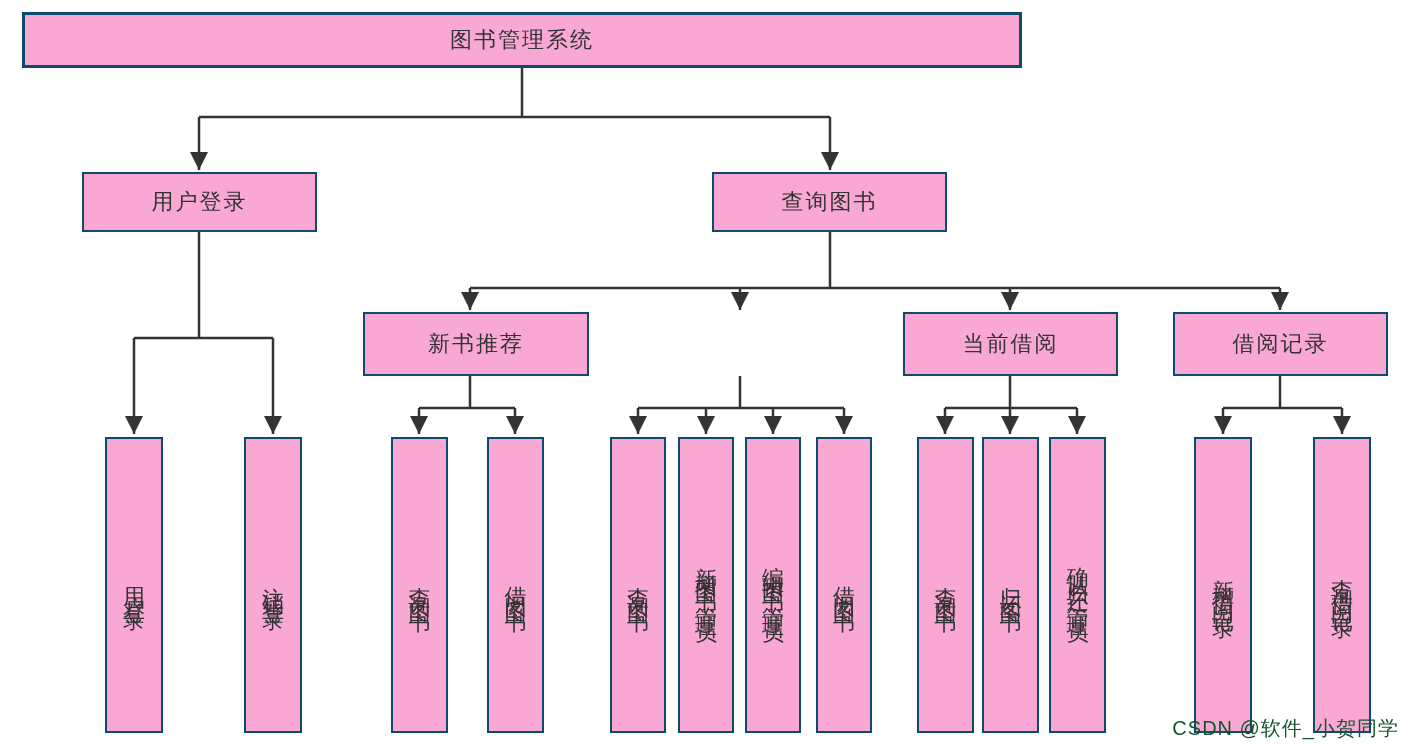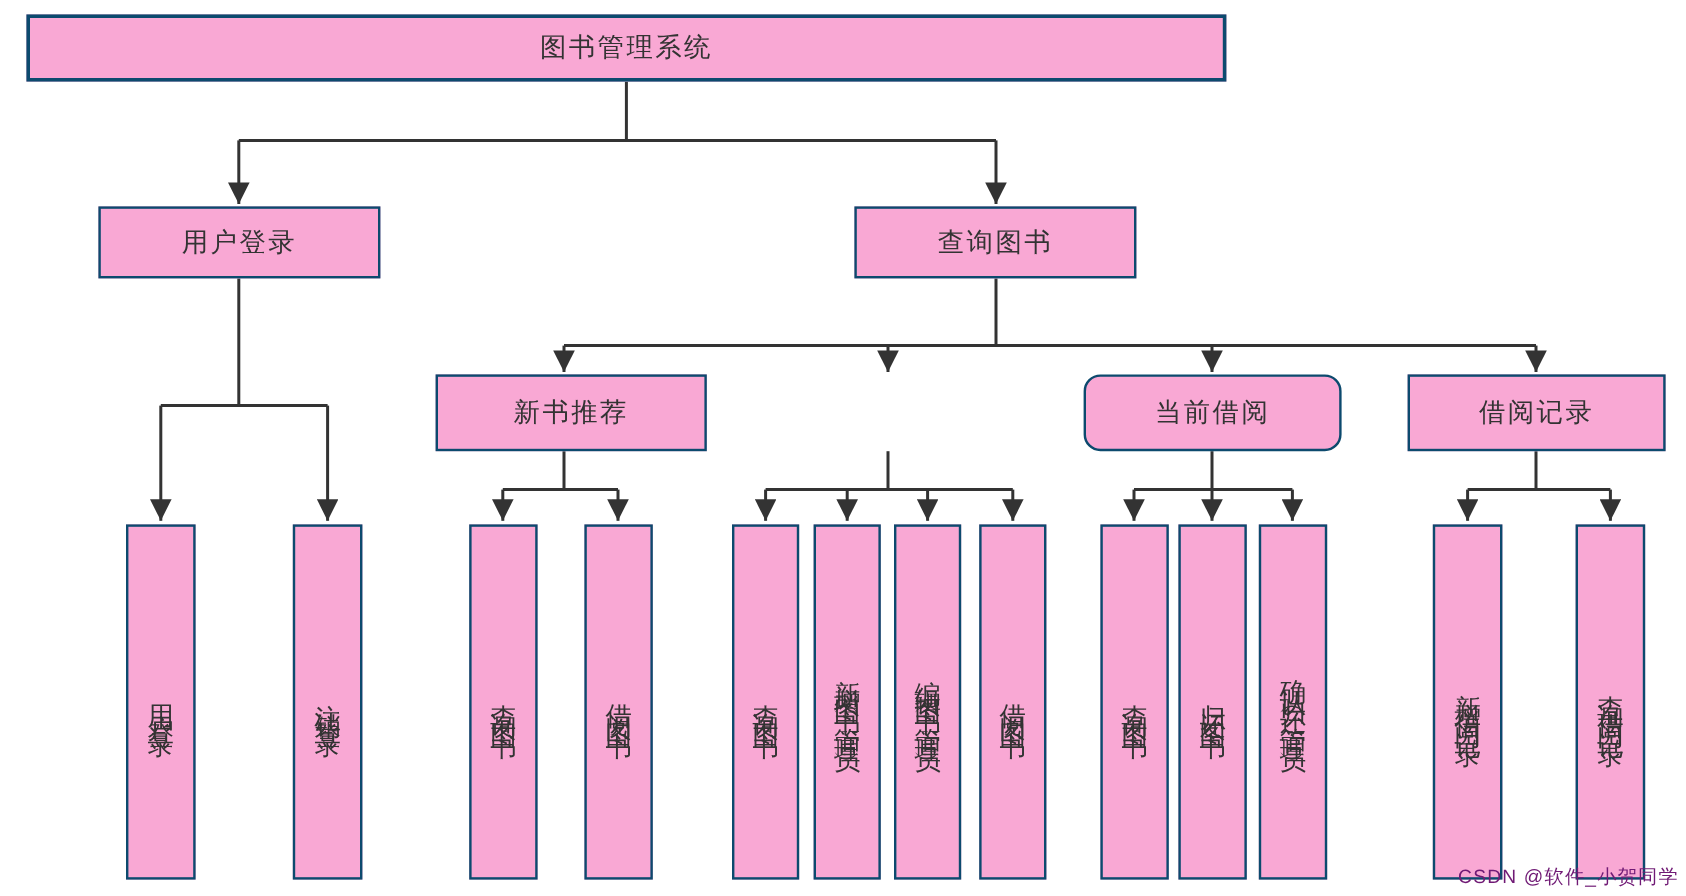--- a/index.html
+++ b/index.html
@@ -46,22 +46,22 @@
     text-orientation: mixed;
     font-size: 22px;
     letter-spacing: 8px;
     line-height: 1;
     padding: 6px 0;
   }
   .watermark {
     position: absolute;
     right: 6px;
     bottom: 5px;
-    font-size: 16px;
-    color: #701a75;
+    font-size: 20px;
+    color: #14532d;
     letter-spacing: 1px;
     white-space: nowrap;
     pointer-events: none;
     text-align: center;
   }
 </style>
 </head>
 <body>
 
 <div class="canvas">
@@ -115,21 +115,21 @@
       <path d="M1342,408 V434" marker-end="url(#arrow)"></path>
     </g>
   </svg>
 
   <div class="node h-node root-node" style="left:22px; top:12px; width:1000px; height:56px;">图书管理系统</div>
 
   <div class="node h-node" style="left:82px; top:172px; width:235px; height:60px;">用户登录</div>
   <div class="node h-node" style="left:712px; top:172px; width:235px; height:60px;">查询图书</div>
 
   <div class="node h-node" style="left:363px; top:312px; width:226px; height:64px;">新书推荐</div>
-  <div class="node h-node" style="left:903px; top:312px; width:215px; height:64px;border-radius:14px;">当前借阅</div>
+  <div class="node h-node" style="left:903px; top:312px; width:215px; height:64px;">当前借阅</div>
   <div class="node h-node" style="left:1173px; top:312px; width:215px; height:64px;">借阅记录</div>
 
   <div class="node v-node" style="left:105px; top:437px; width:58px; height:296px;">用户登录</div>
   <div class="node v-node" style="left:244px; top:437px; width:58px; height:296px;">注销登录</div>
 
   <div class="node v-node" style="left:391px; top:437px; width:57px; height:296px;">查询图书</div>
   <div class="node v-node" style="left:487px; top:437px; width:57px; height:296px;">借阅图书</div>
 
   <div class="node v-node" style="left:610px; top:437px; width:56px; height:296px;">查询图书</div>
   <div class="node v-node" style="left:678px; top:437px; width:56px; height:296px;">新增图书（管理员）</div>

